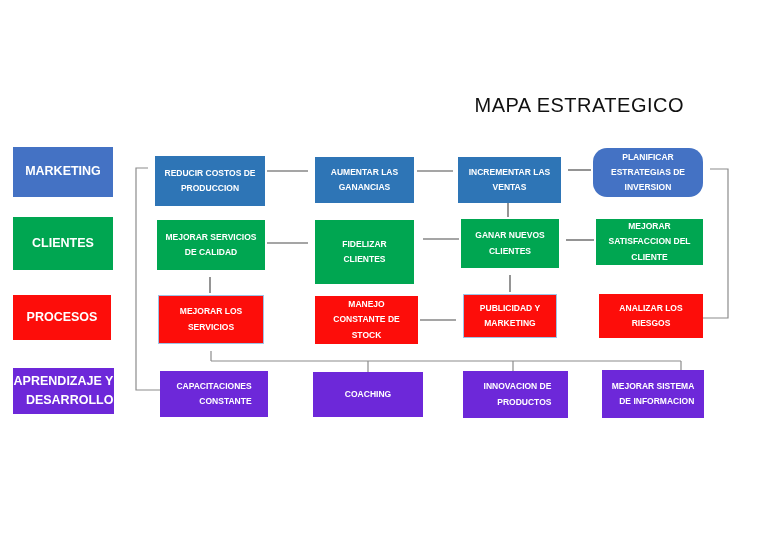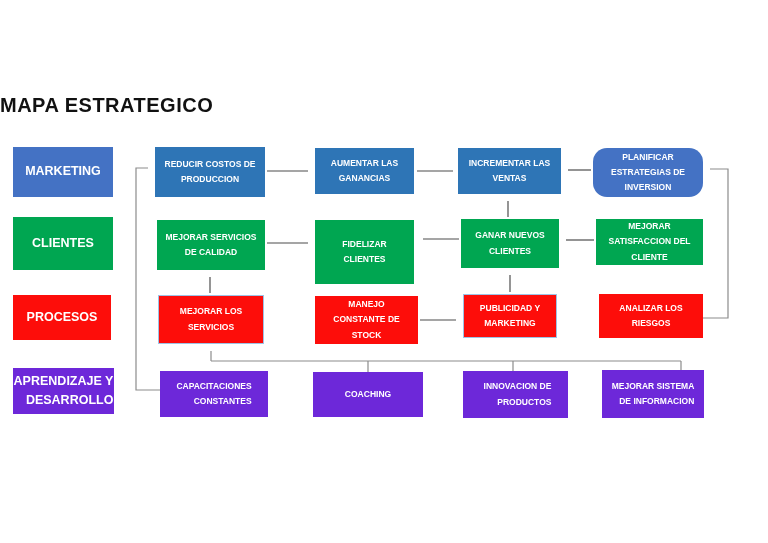--- a/index.html
+++ b/index.html
@@ -1,32 +1,32 @@
 <!DOCTYPE html>
 <html><head>
 <meta charset="utf-8">
 <style>
   html,body{margin:0;padding:0;background:#ffffff;}
   .canvas{
     position:relative;width:768px;height:543px;background:#ffffff;overflow:hidden;
     font-family:"Liberation Sans",sans-serif;
   }
   .title{
-    position:absolute;left:0;top:94px;width:684px;text-align:left;
-    font-size:20px;font-weight:bold;color:#111;letter-spacing:0.5px;
+    position:absolute;left:0;top:94px;width:684px;text-align:right;
+    font-size:20px;font-weight:normal;color:#111;letter-spacing:0.5px;
   }
   .box{
     position:absolute;display:flex;align-items:center;justify-content:center;
     text-align:center;color:#ffffff;font-weight:bold;white-space:pre-line;
     box-sizing:border-box;
   }
   .row-label{font-size:12.5px;line-height:1.55;}
   .node{font-size:8.5px;line-height:1.8;padding:2px 6px;}
   .blue-light{background:#4472C4;}
-  .blue-dark{background:#2E75B6;}
+  .blue-dark{background:#2E75B6;margin-top:9px;}
   .green{background:#00A651;}
   .red{background:#FD0D0A;}
   .yellow{background:#6d28d9;text-align:right;}
   .sel{border:1.5px solid #9DC3E6;}
   svg.connectors{position:absolute;left:0;top:0;width:768px;height:543px;pointer-events:none;}
   svg.connectors path, svg.connectors line, svg.connectors polyline{fill:none;}
   .arrow-line{stroke:#4d4d4d;stroke-width:1.2;}
   .tree-line{stroke:#8c8c8c;stroke-width:1.2;}
 </style>
 </head>
@@ -91,20 +91,20 @@
 CONSTANTE DE
 STOCK</div>
   <div class="box node red sel" style="left:463px;top:294px;width:94px;height:44px;">PUBLICIDAD Y
 MARKETING</div>
   <div class="box node red" style="left:599px;top:294px;width:104px;height:44px;">ANALIZAR LOS
 RIESGOS</div>
 
   <div class="box row-label yellow" style="left:13px;top:368px;width:101px;height:46px;">APRENDIZAJE Y
 DESARROLLO</div>
   <div class="box node yellow" style="left:160px;top:371px;width:108px;height:46px;">CAPACITACIONES
-CONSTANTES</div>
+CONSTANTE</div>
   <div class="box node yellow" style="left:313px;top:372px;width:110px;height:45px;">COACHING</div>
   <div class="box node yellow" style="left:463px;top:371px;width:105px;height:47px;padding-left:10px;">INNOVACION DE
 PRODUCTOS</div>
   <div class="box node yellow" style="left:602px;top:370px;width:102px;height:48px;">MEJORAR SISTEMA
 DE INFORMACION</div>
 
 </div>
 
 </body></html>

